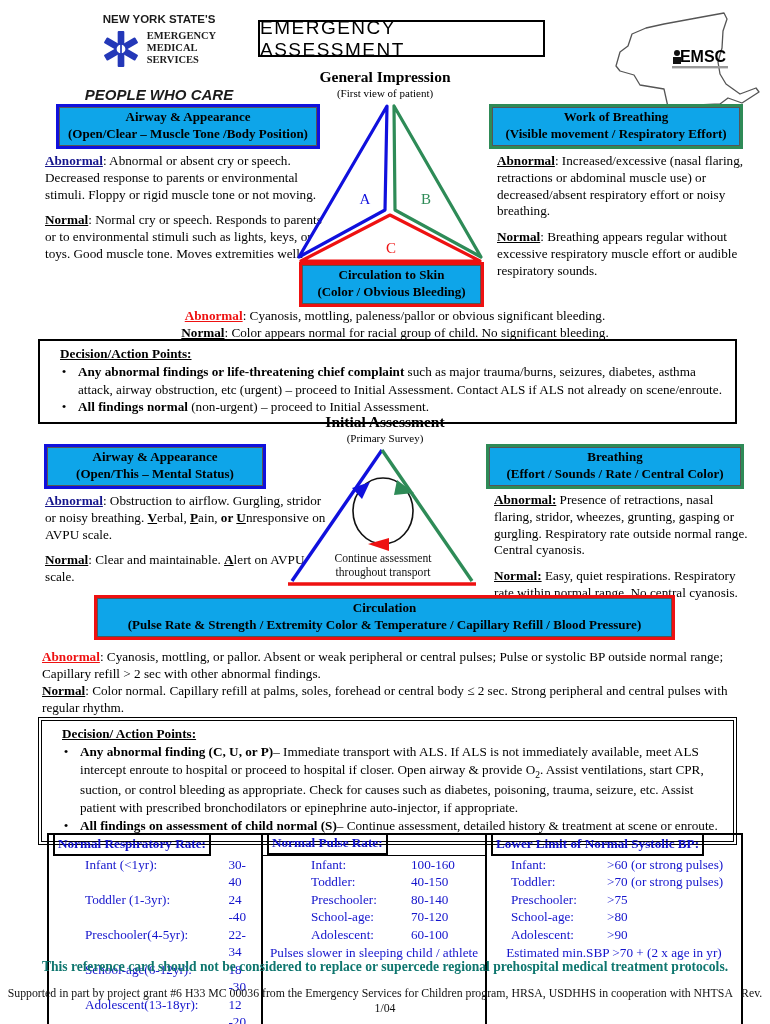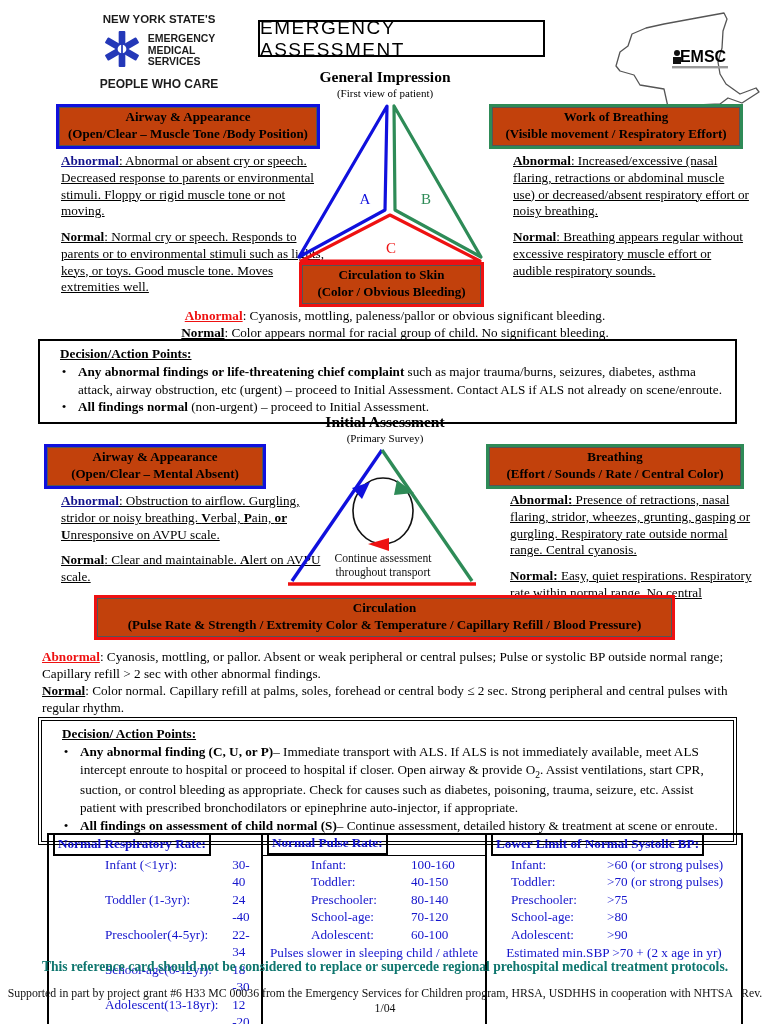--- a/index.html
+++ b/index.html
@@ -5,57 +5,57 @@
   html,body{margin:0;padding:0;}
   body{width:770px;height:1024px;position:relative;background:#fff;color:#000;
        font-family:"Liberation Serif", serif;font-size:13.2px;}
   .abs{position:absolute;}
   .sans{font-family:"Liberation Sans", sans-serif;}
   .center{text-align:center;}
 
   
   #org{left:60px;top:13px;width:198px;text-align:center;color:#1c1c1c;}
   #org .top{font-size:11.5px;font-weight:bold;}
-  #org .row{display:flex;align-items:flex-end;justify-content:center;gap:7px;margin-top:5px;}
+  #org .row{display:flex;align-items:flex-start;justify-content:center;gap:7px;margin-top:5px;font-family:Liberation Serif, serif;}
   #org .name{text-align:left;font-size:10.5px;font-weight:bold;line-height:1.12;}
-  #org .tag{margin-top:9px;font-size:12px;font-weight:bold;}
+  #org .tag{margin-top:18px;font-size:15px;font-weight:bold;font-style:italic;}
   #title-box{left:258px;top:20px;width:287px;height:37px;border:2px solid #000;box-sizing:border-box;
      display:flex;align-items:center;justify-content:center;font-size:19px;letter-spacing:1.5px;}
   #ny-map{left:604px;top:4px;}
 
   
   .h-main{left:0;width:770px;text-align:center;font-size:15.5px;font-weight:bold;}
   .h-sub{left:0;width:770px;text-align:center;font-size:11px;}
 
   
-  .hdr-box{box-sizing:border-box;background:#c2410c;border:3px solid #000;
+  .hdr-box{box-sizing:border-box;background:#0ea5e9;border:3px solid #000;
      box-shadow:inset 0 0 0 1px #555;text-align:center;font-weight:bold;font-size:13px;
      line-height:1.3;padding:2px 2px 3px 2px;}
   .hdr-box div{white-space:nowrap;}
   .b-blue{border-color:#1010dd;}
   .b-green{border-color:#2e8b57;}
   .b-red{border-color:#ee1111;}
 
-  .txt p{margin:0 0 9px 16px;line-height:1.27;text-decoration:underline;}
+  .txt p{margin:0 0 9px 0;line-height:1.27;}
 
   .panel{box-sizing:border-box;border:2px solid #000;padding:4px 10px 6px 10px;line-height:1.35;}
   .panel .d-title{font-weight:bold;text-decoration:underline;}
   .bullet-row{display:flex;}
   .bullet-row .bl{width:28px;text-align:center;flex:none;}
   .bullet-row .bt{flex:1;}
   .dbl{border:4px double #000;}
 
   
   #tables{left:47px;top:833px;display:flex;color:#1414cc;line-height:1.33;}
   .tbl{box-sizing:border-box;border:2px solid #000;padding-bottom:3px;}
   .tbl+.tbl{margin-left:-2px;}
   .tbl-h{display:inline-block;border:2px solid #000;border-top:none;margin-left:4px;
      padding:0 3px 1px 3px;font-weight:bold;white-space:nowrap;}
   .t-row{display:flex;}
-  .t1 .t-row{padding-left:36px;margin-left:20px;}
+  .t1 .t-row{padding-left:36px;}
   .t1 .lab{width:150px;}
   .t2 .t-row{justify-content:center;}
   .t2 .lab{width:100px;text-align:left;margin-left:40px;}
   .t2 .val{width:66px;}
   .t2 .hr{border-bottom:1.5px solid #000;margin-top:-1px;}
   .t3 .t-row{padding-left:24px;}
   .t3 .lab{width:96px;}
   .t-note{text-align:center;margin-top:1px;}
 
   #warning{left:0;top:959px;width:770px;text-align:center;font-weight:bold;color:#0f766e;font-size:13.6px;}
@@ -149,21 +149,21 @@
     <span class="bl">•</span>
     <span class="bt"><span style="font-weight: bold;">All findings normal</span><span> (non-urgent) –  proceed to Initial Assessment.</span></span>
   </div>
 </div>
 
 <div class="abs h-main" style="top:413px;">Initial Assessment</div>
 <div class="abs h-sub" style="top:432px;">(Primary Survey)</div>
 
 <div class="abs hdr-box b-blue" style="left:44px;top:444px;width:222px;">
   <div>Airway &amp; Appearance</div>
-  <div>(Open/Clear – Mental Absent)</div>
+  <div>(Open/This – Mental Status)</div>
 </div>
 
 <div class="abs txt" style="left:45px;top:493px;width:282px;">
   <p><span style="font-weight: bold; text-decoration: underline; color: rgb(20, 20, 140);">Abnormal</span><span>:  Obstruction to airflow. Gurgling, stridor or noisy breathing. </span><span style="font-weight: bold; text-decoration: underline;">V</span><span>erbal, </span><span style="font-weight: bold; text-decoration: underline;">P</span><span>ain, </span><span style="font-weight: bold;">or </span><span style="font-weight: bold; text-decoration: underline;">U</span><span>nresponsive on AVPU scale.</span></p>
   <p><span style="font-weight: bold; text-decoration: underline;">Normal</span><span>:  Clear and maintainable. </span><span style="font-weight: bold; text-decoration: underline;">A</span><span>lert on AVPU scale.</span></p>
 </div>
 
 <svg class="abs" style="left:286px;top:446px;" width="192" height="142" viewBox="0 0 192 142">
   <line x1="96" y1="4" x2="6" y2="135" stroke="#1010dd" stroke-width="3.4"></line>
   <line x1="96" y1="4" x2="186" y2="135" stroke="#2e8b57" stroke-width="3.4"></line>

